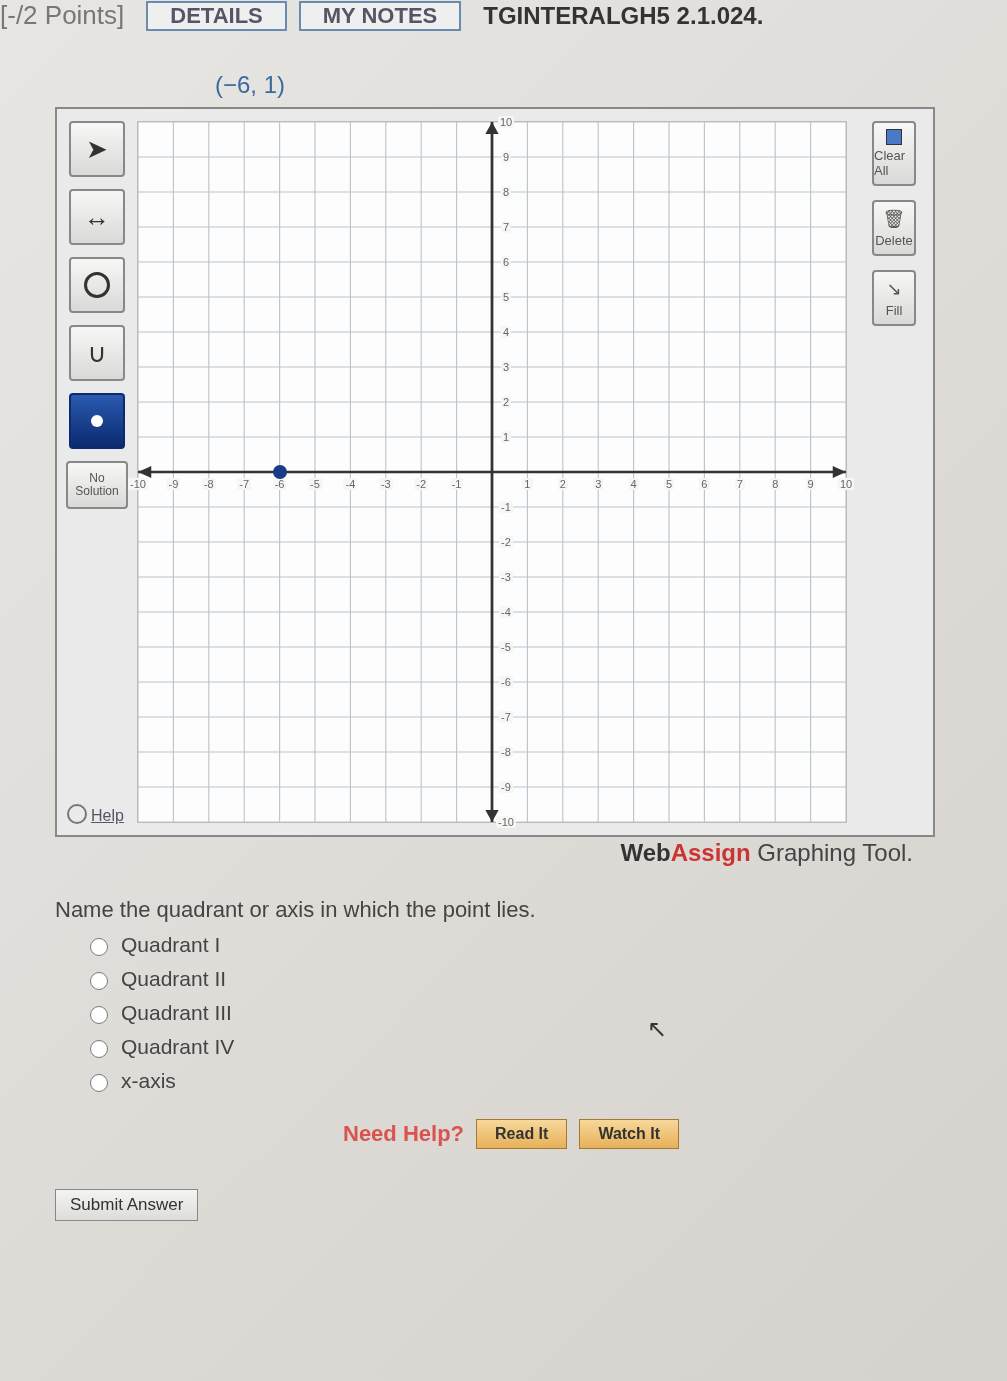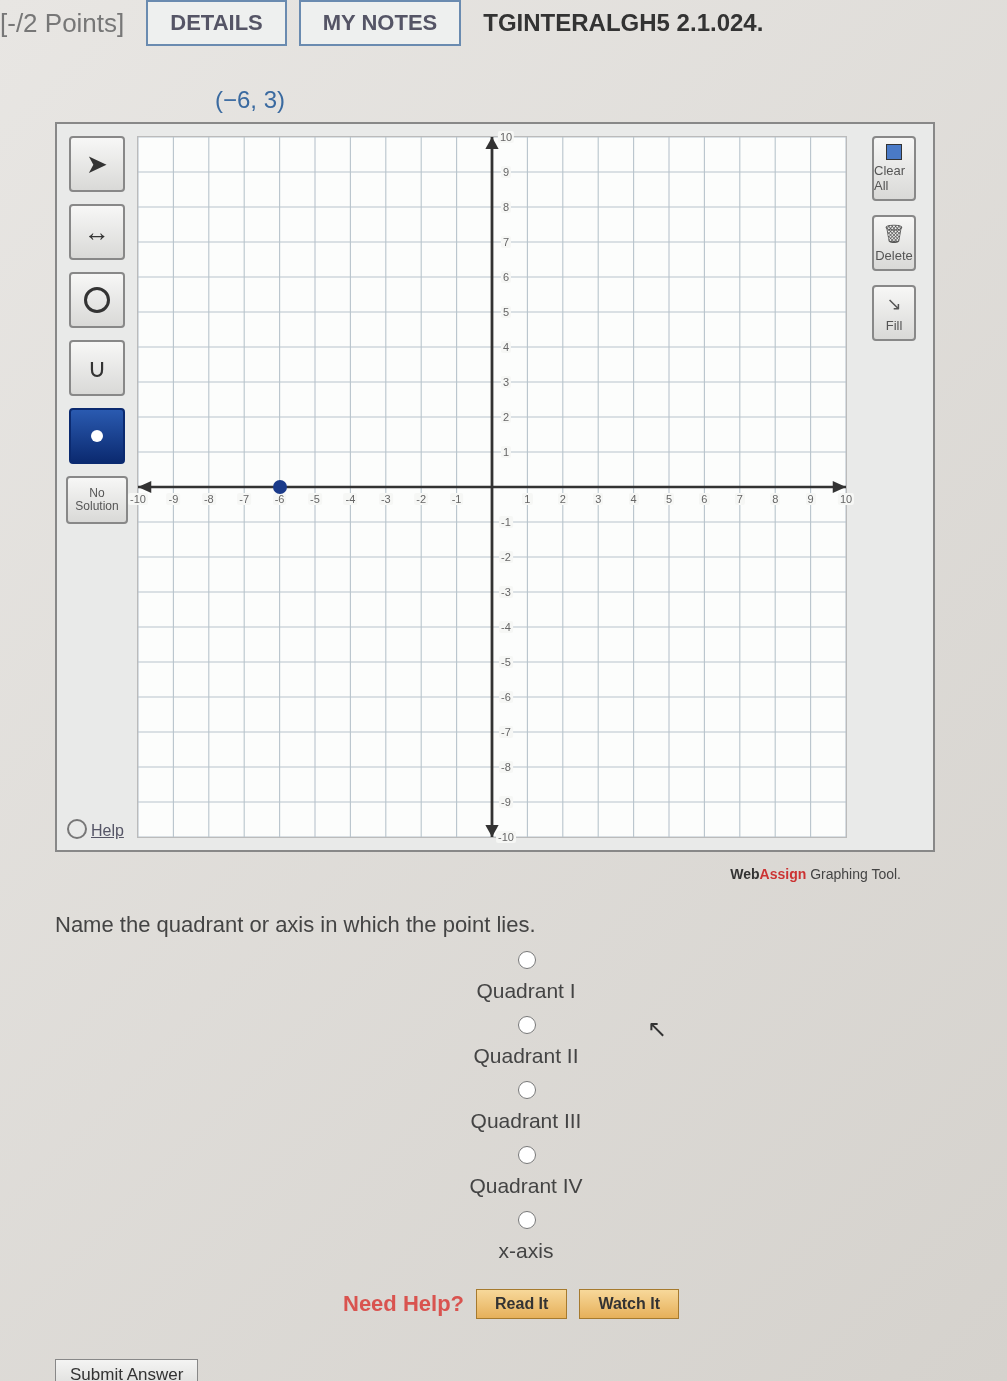--- a/index.html
+++ b/index.html
@@ -21,21 +21,21 @@
   }
   .points {
     font-size: 26px;
     font-weight: normal;
     color: #777;
     margin-right: 10px;
   }
   .hdr-btn {
     border: 2px solid #6a8bb0;
     background: #eef0ef;
-    padding: 8px 22px;
+    padding: 0 22px;
     font-size: 22px;
     font-weight: bold;
     color: #556;
     cursor: pointer;
   }
   .problem-ref {
     font-size: 24px;
     font-weight: bold;
     color: #333;
     margin-left: 10px;
@@ -146,23 +146,23 @@
     flex-direction: column;
     align-items: center;
     cursor: pointer;
     font-size: 13px;
     color: #555;
     gap:3px;
   }
   .right-btn .ico { font-size: 18px; }
   .branding {
     position: absolute;
-    right: 32px;
+    right: 20px;
     bottom: -32px;
-    font-size: 14px;
+    font-size: 24px;
     color: #444;
   }
   .branding .wa1 { font-weight: bold; color:#333;}
   .branding .wa2 { font-weight: bold; color:#c33;}
   .question2 {
     margin-top: 60px;
     font-size: 22px;
     color: #444;
   }
   .options {
@@ -170,21 +170,20 @@
     margin-left: 30px;
   }
   .opt {
     display: flex;
     align-items: center;
     gap: 10px;
     font-size: 21px;
     color: #444;
     margin: 10px 0;
     cursor: pointer;
-    flex-direction: column;
   }
   .opt input { width:18px;height:18px; cursor:pointer;}
   .need-help {
     margin-top: 26px;
     display: flex;
     align-items: center;
     gap: 12px;
     justify-content: center;
   }
   .need-help-label {
@@ -237,21 +236,21 @@
 <body>
 
 <div class="header-row">
   <span class="points">[-/2 Points]</span>
   <button class="hdr-btn">DETAILS</button>
   <button class="hdr-btn">MY NOTES</button>
   <span class="problem-ref">TGINTERALGH5 2.1.024.</span>
 </div>
 
 <div class="content">
-  <div class="point-coord">(−6, 3)</div>
+  <div class="point-coord">(−6, 1)</div>
 
   <div class="graph-panel">
     <div class="toolbar-left">
       <div class="tool-btn">
           <span>➤</span>
         </div>
       <div class="tool-btn">
           <span>↔</span>
         </div>
       <div class="tool-btn">

